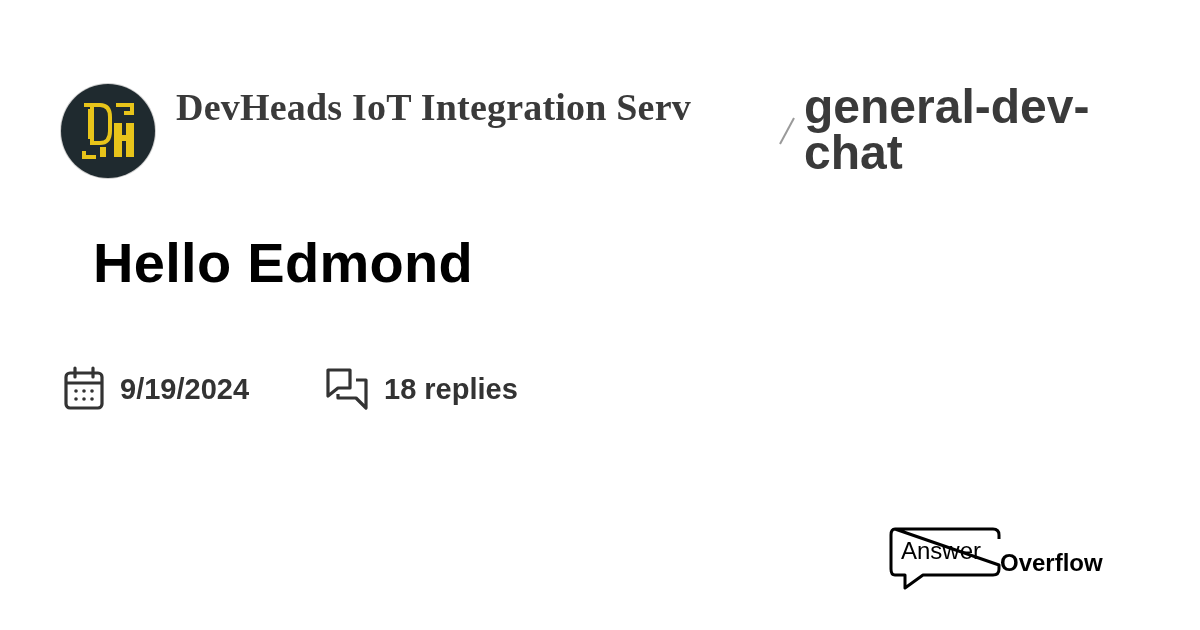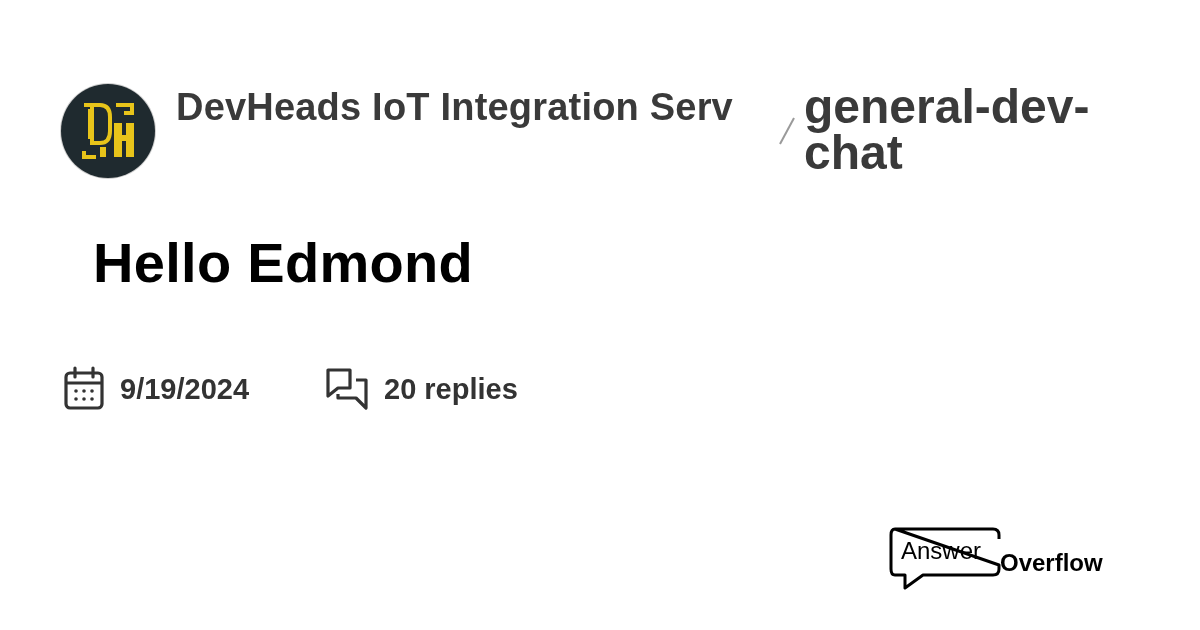--- a/index.html
+++ b/index.html
@@ -7,21 +7,21 @@
     width:1200px; height:630px; background:#ffffff; position:relative; overflow:hidden;
     font-family:"Liberation Sans", "DejaVu Sans", sans-serif;
   }
   .avatar {
     position:absolute; left:61px; top:84px; width:94px; height:94px; border-radius:50%;
     background:#1f2a2f; box-shadow:0 0 0 1px #d0d0d0;
     display:flex; align-items:center; justify-content:center; overflow:hidden;
   }
   .server-name {
     position:absolute; left:176px; top:84px; width:560px;
-    font-size:38px; font-weight:700; color:#3a3a3a; line-height:46px; letter-spacing:0.2px;
+    font-size:38px; font-weight:700; color:#3a3a3a; line-height:46px; letter-spacing:0.2px;font-family:Liberation Serif, serif;
   }
   .slash {
     position:absolute; left:776px; top:116px; width:22px; height:30px;
   }
   .channel-name {
     position:absolute; left:804px; top:84px; width:320px;
     font-size:48px; font-weight:700; color:#3a3a3a; line-height:46px;
   }
   .title {
     position:absolute; left:61px; top:230px;
@@ -83,21 +83,21 @@
     </g>
   </svg>
   <span class="txt">9/19/2024</span>
 </div>
 
 <div class="meta meta-replies">
   <svg width="46" height="46" viewBox="0 0 46 46">
     <path d="M4 4 H26 V22 H14 L4 30 Z" fill="none" stroke="#333" stroke-width="3.2" stroke-linejoin="round"></path>
     <path d="M14 28 V32 H32 L42 42 V14 H32" fill="none" stroke="#333" stroke-width="3.2" stroke-linejoin="round"></path>
   </svg>
-  <span class="txt">20 replies</span>
+  <span class="txt">18 replies</span>
 </div>
 
 <div class="logo">
   <svg width="112" height="64" viewBox="0 0 112 64" style="position:absolute;left:0;top:0">
     <path d="M6 2 H104 Q110 2 110 8 V12 M110 38 V42 Q110 48 104 48 H34 L16 61 V48 H6 Q2 48 2 42 V8 Q2 2 6 2 Z" fill="none" stroke="#000" stroke-width="3" stroke-linejoin="round"></path>
   </svg>
   <span class="a">Answer</span>
   <span class="o">Overflow</span>
 </div>
 

